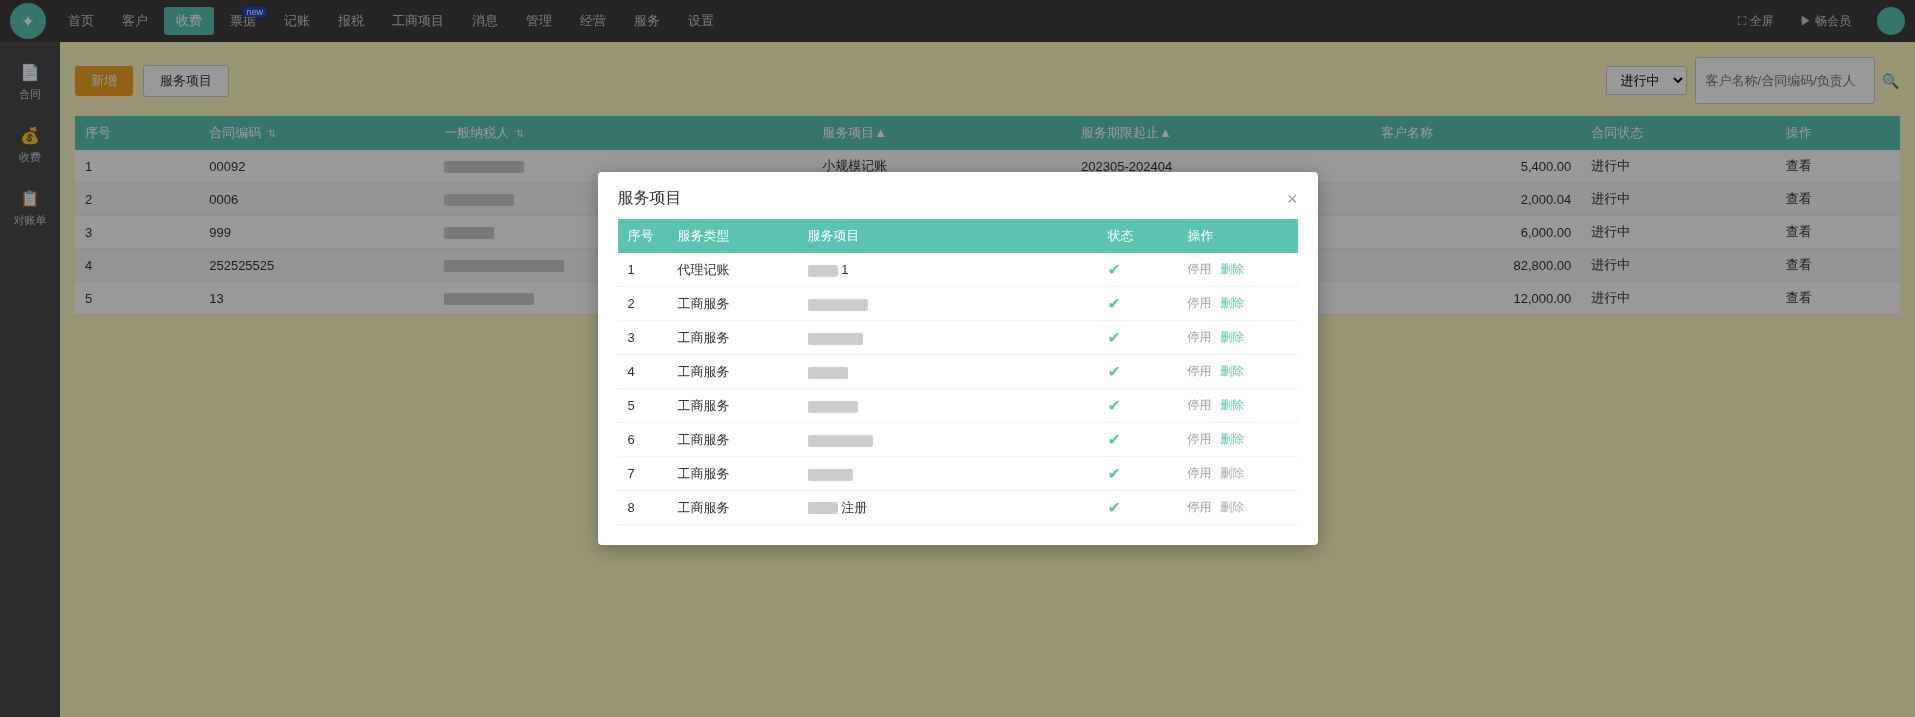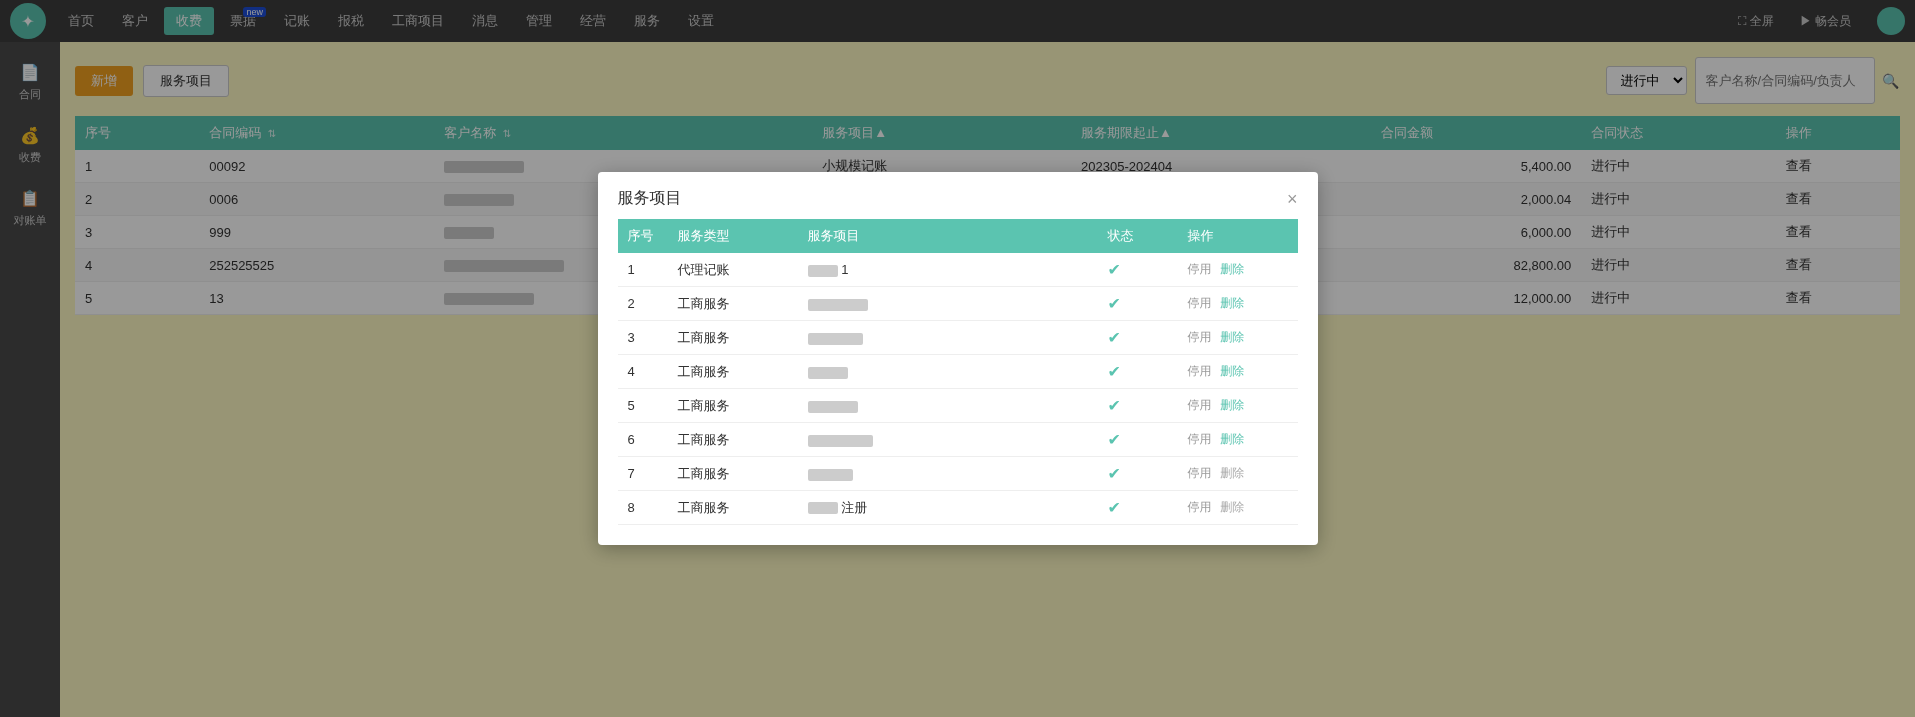--- a/index.html
+++ b/index.html
@@ -375,30 +375,30 @@
 
     <table class="data-table">
       <thead>
         <tr>
           <th>序号</th>
           <th>
             <span>合同编码</span>
             <span class="sort-arrows">⇅</span>
           </th>
           <th>
-            <span>客户名称</span>
+            <span>一般纳税人</span>
             <span class="sort-arrows">⇅</span>
           </th>
           <th>
             <span>服务项目▲</span>
           </th>
           <th>
             <span>服务期限起止▲</span>
           </th>
-          <th>合同金额</th>
+          <th>客户名称</th>
           <th>合同状态</th>
           <th>操作</th>
         </tr>
       </thead>
       <tbody>
         <tr>
           <td>1</td>
           <td>00092</td>
           <td><span class="blurred-text" style="width:80px">&nbsp;&nbsp;&nbsp;&nbsp;&nbsp;&nbsp;&nbsp;&nbsp;</span></td>
           <td>小规模记账</td>

